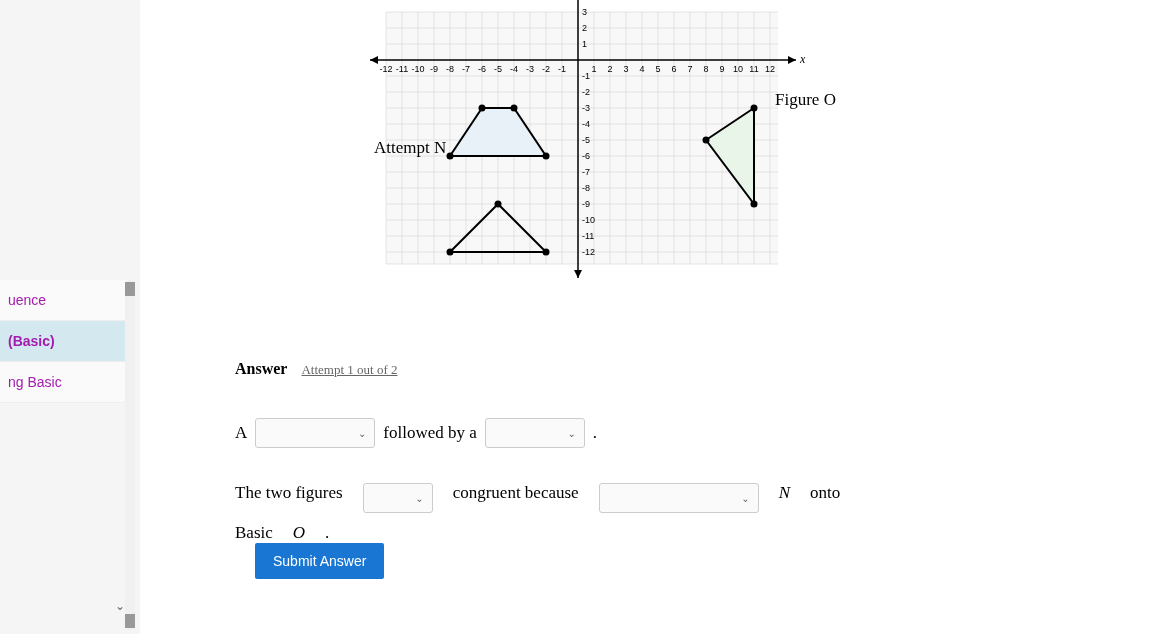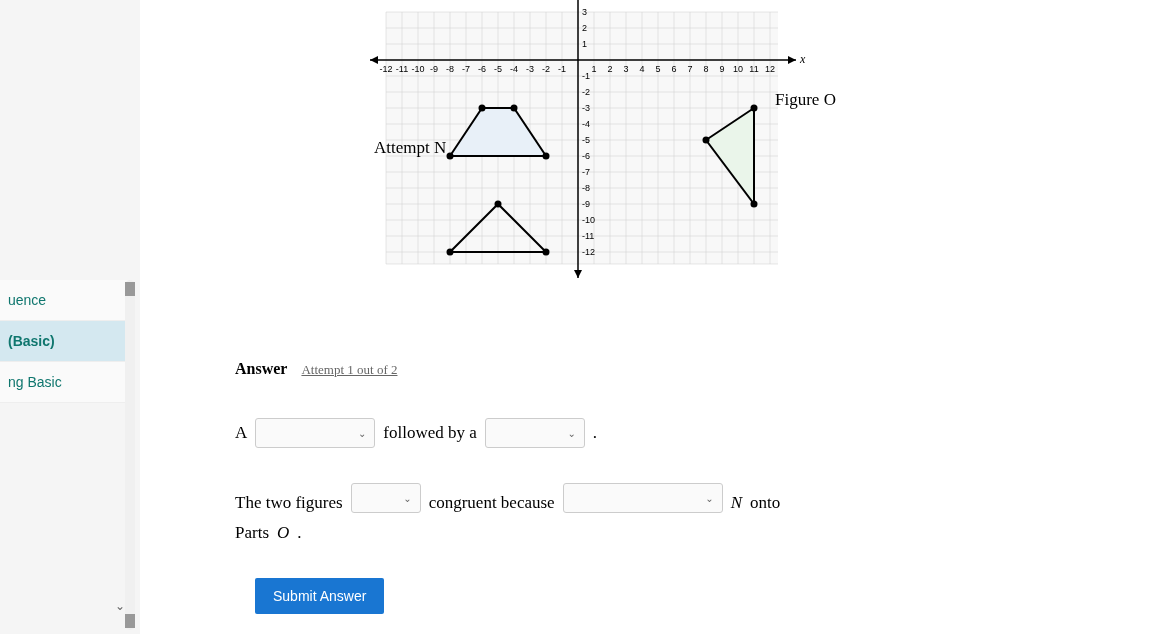--- a/index.html
+++ b/index.html
@@ -40,21 +40,21 @@
     position: absolute;
     width: 10px;
     height: 14px;
     background: #999;
     bottom: 2px;
     left: 0;
   }
   .sidebar-item {
     padding: 12px 8px;
     font-size: 14px;
-    color: #0f766e;
+    color: #a21caf;
     font-family: Arial, sans-serif;
     cursor: pointer;
     border-bottom: 1px solid #eee;
   }
   .sidebar-item.active {
     background: #d4e8f0;
     font-weight: bold;
   }
   .main {
     position: absolute;
@@ -86,23 +86,23 @@
     font-size: 17px;
     display: flex;
     align-items: center;
     flex-wrap: wrap;
     gap: 8px;
   }
   .answer-line2 {
     margin-top: 35px;
     font-size: 17px;
     display: flex;
-    align-items: flex-end;
+    align-items: flex-start;
     flex-wrap: wrap;
-    gap: 8px;
+    gap: 20px;
   }
   .dropdown {
     display: inline-flex;
     align-items: center;
     justify-content: flex-end;
     border: 1px solid #ccc;
     background: #fafafa;
     padding: 4px 8px;
     min-width: 120px;
     height: 30px;
@@ -110,21 +110,20 @@
     cursor: pointer;
   }
   .dropdown.small { min-width: 70px; }
   .dropdown.med { min-width: 100px; }
   .dropdown.wide { min-width: 160px; }
   .chev {
     font-size: 10px;
     color: #666;
   }
   .submit-btn {
-    margin-top: 35px;
     margin-left: 20px;
     background: #1976d2;
     color: #fff;
     border: none;
     padding: 10px 18px;
     font-size: 14px;
     font-family: Arial, sans-serif;
     cursor: pointer;
     border-radius: 2px;
   }
@@ -308,21 +307,21 @@
           <span class="chev">⌄</span>
         </span>
       <span>congruent because</span>
       <span class="dropdown wide">
           <span class="chev">⌄</span>
         </span>
       <span class="italic">N</span>
       <span>onto</span>
     </div>
     <div class="answer-line2" style="margin-top:10px;">
-      <span>Parts</span>
+      <span>Basic</span>
       <span class="italic">O</span>
         <span>.</span>
     </div>
 
     <button class="submit-btn">Submit Answer</button>
   </div>
 
 </div>
 
 </body></html>

